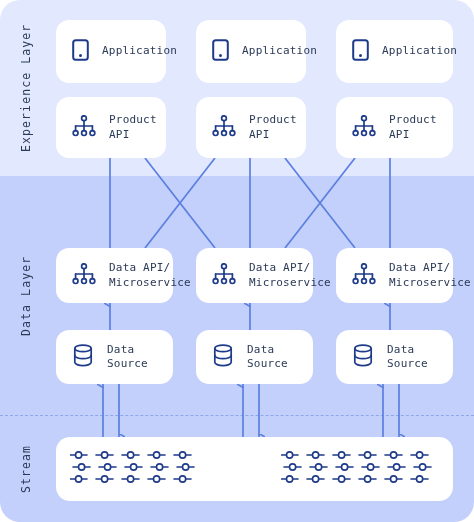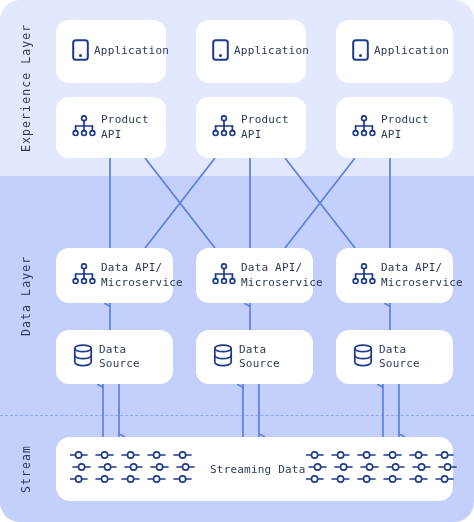--- a/index.html
+++ b/index.html
@@ -44,21 +44,21 @@
     pointer-events:none;}
 
   
   .card{
     position:absolute;
     background:#ffffff;
     border-radius:13px;
     box-sizing:border-box;
     display:flex;align-items:center;
     padding-left:16px;
-    gap:5px;
+    gap:13px;
   }
   .card .lbl{
     font-size:11px;color:#2b3a57;line-height:1.28;
     letter-spacing:.2px;white-space:pre-line;
   }
   .ico{flex:0 0 auto;display:block;}
 
   
   #card-stream{
     position:absolute;left:56px;top:437px;width:397px;height:64px;
@@ -372,21 +372,20 @@
             <g transform="translate(104,0)">
                 <line x1="0" y1="0" x2="5" y2="0"></line>
                 <circle cx="8.6" cy="0" r="3.1"></circle>
                 <line x1="12.2" y1="0" x2="17" y2="0"></line>
               </g>
           </g>
         </g>
       </svg>
     </span>
 
-    <span class="stream-label">Streaming Data</span>
 
     <span class="ico">
       <svg width="158" height="40" viewBox="0 0 158 40" fill="none" stroke="#1e3a8a" stroke-width="1.6" stroke-linecap="round">
         <g transform="translate(0,8)">
           <g>
               <line x1="0" y1="0" x2="5" y2="0"></line>
               <circle cx="8.6" cy="0" r="3.1"></circle>
               <line x1="12.2" y1="0" x2="17" y2="0"></line>
             </g>
           <g transform="translate(26,0)">

